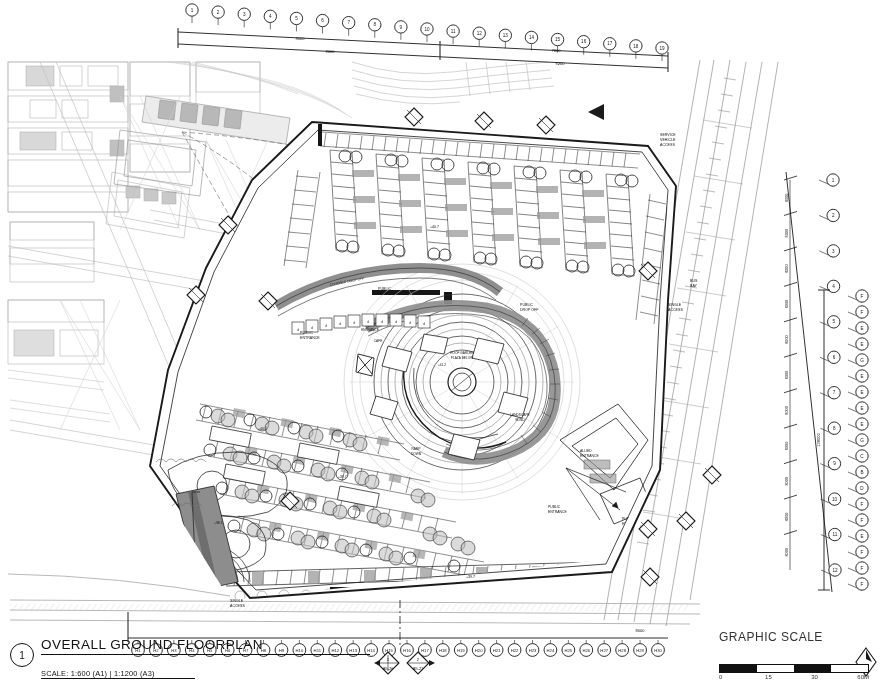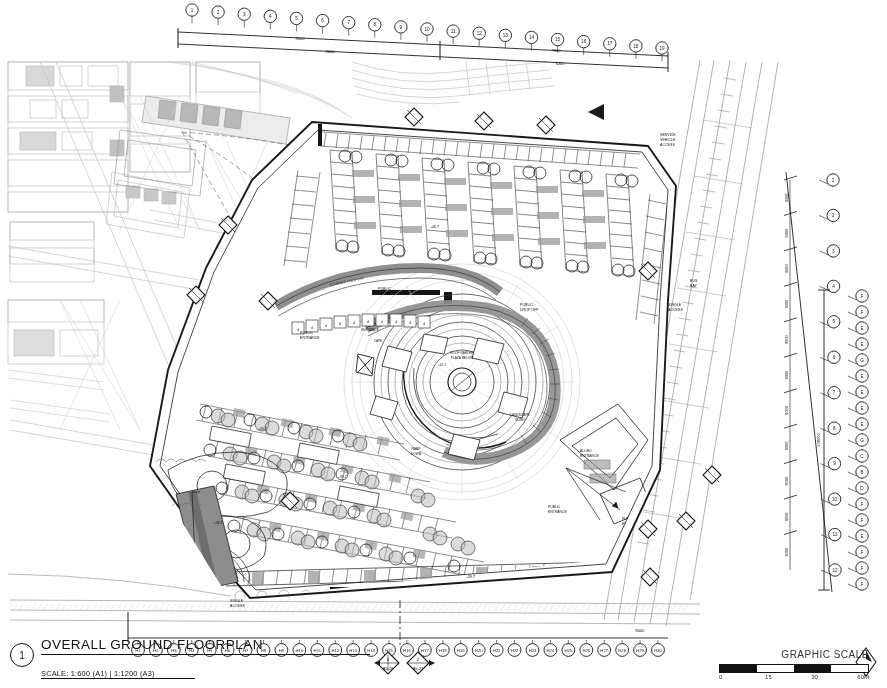--- a/index.html
+++ b/index.html
@@ -12,21 +12,21 @@
   .tb-row{display:flex;align-items:flex-start;gap:7px;}
   .tb-bub{width:22px;height:22px;border:1.1px solid #111;border-radius:50%;
           display:flex;align-items:center;justify-content:center;
           font-size:10px;flex:none;margin-top:6px;}
   .tb-txt{flex:1;}
   .tb-title{font-size:13.5px;letter-spacing:.45px;padding-bottom:2px;
             border-bottom:1.3px solid #111;}
   .tb-scale{font-size:7.4px;letter-spacing:.2px;padding-top:2px;
             border-bottom:1px solid #111;display:inline-block;padding-right:40px;margin-top:12px;}
   #gscale{position:absolute;right:18px;bottom:8px;width:150px;}
-  #gscale .lbl{font-size:10px;letter-spacing:.5px;margin-bottom:4px;color:#333;text-align:right;}
+  #gscale .lbl{font-size:12px;letter-spacing:.5px;margin-bottom:20px;color:#333;}
   .bar{display:flex;height:7px;border:1px solid #111;}
   .bar div{flex:1;}
   .sw-d{background:#111;} .sw-l{background:#fff;}
   .ticks{display:flex;font-size:6px;margin-top:1px;color:#333;}
   .ticks span{flex:1;}
   .ticks span:last-child{flex:0;}
 </style>
 </head>
 <body>
 

